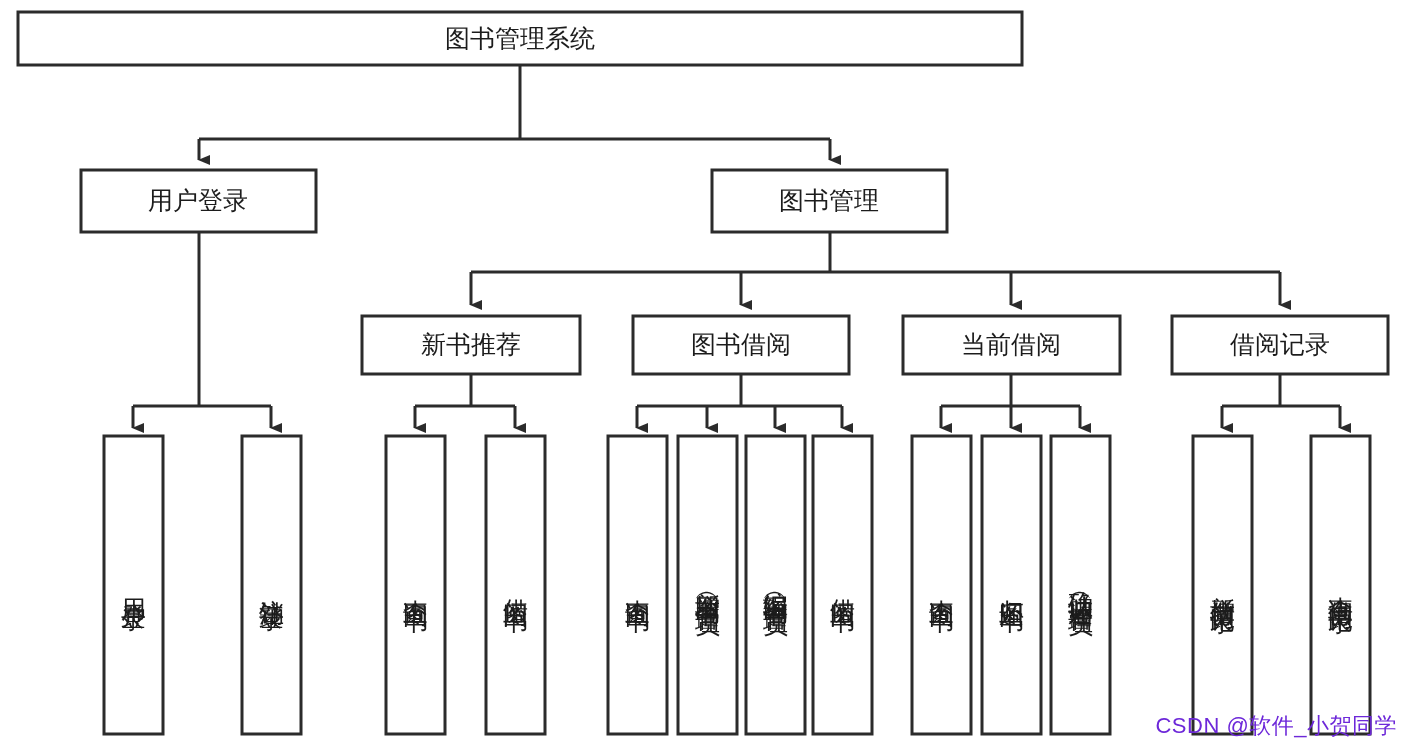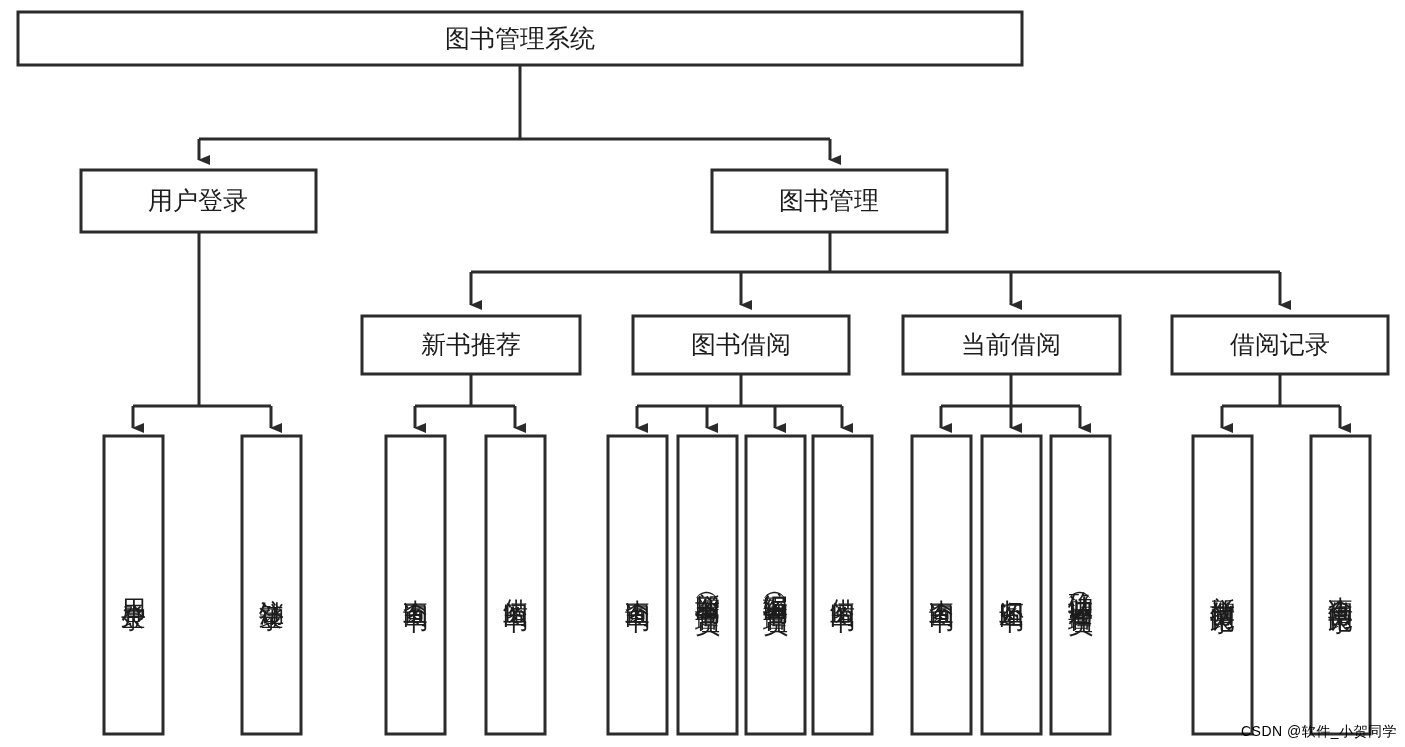--- a/index.html
+++ b/index.html
@@ -26,21 +26,21 @@
     line-height:1;
     display:flex;
     align-items:center;
     justify-content:center;
     white-space:nowrap;
     pointer-events:none;
   }
   #watermark{
     position:absolute;right:8px;bottom:6px;
     font-family:"Liberation Sans","DejaVu Sans",sans-serif;
-    font-size:14px;color:#000000;letter-spacing:0.5px;
+    font-size:22px;color:#6d28d9;letter-spacing:0.5px;
     user-select:none;white-space:nowrap;
   }
 </style>
 </head>
 <body>
 
 <div id="stage">
 
   <svg id="diagram" viewBox="0 0 1405 747">
     <defs>

